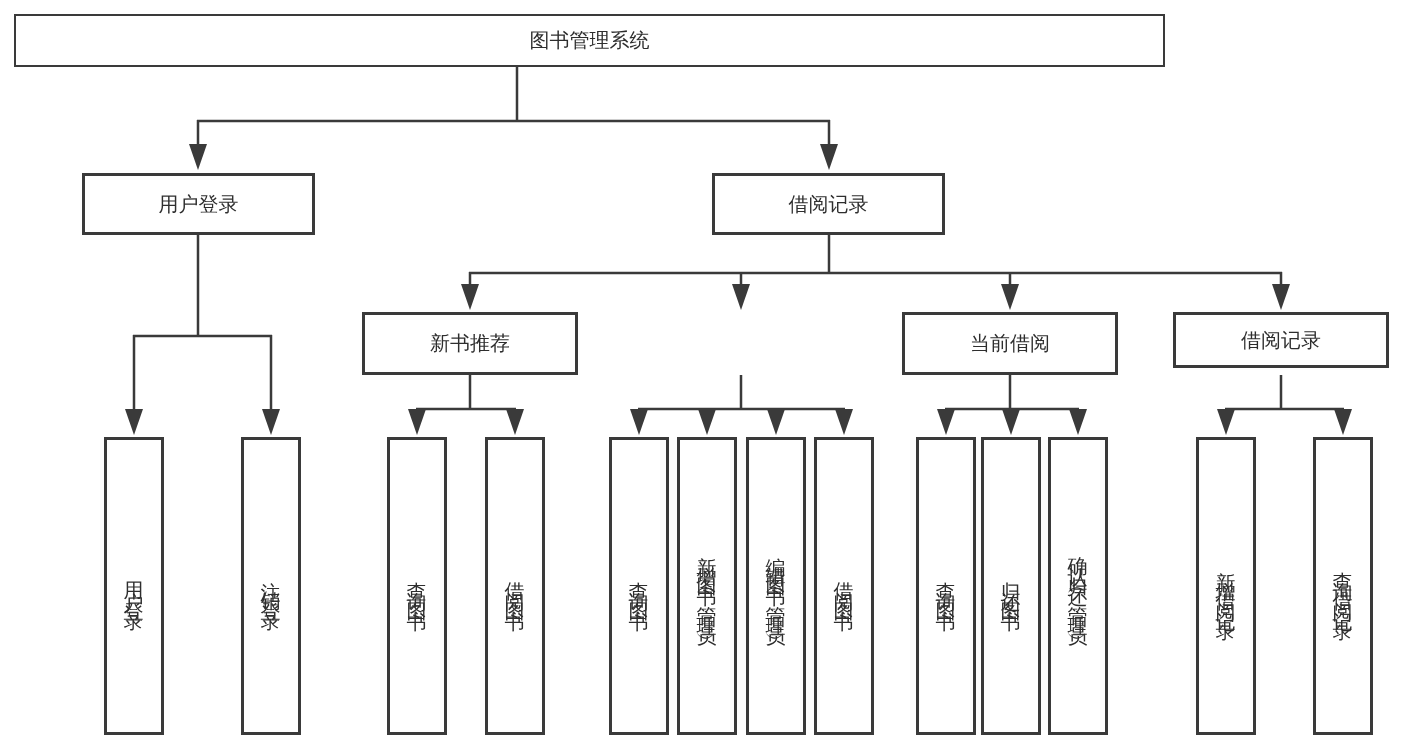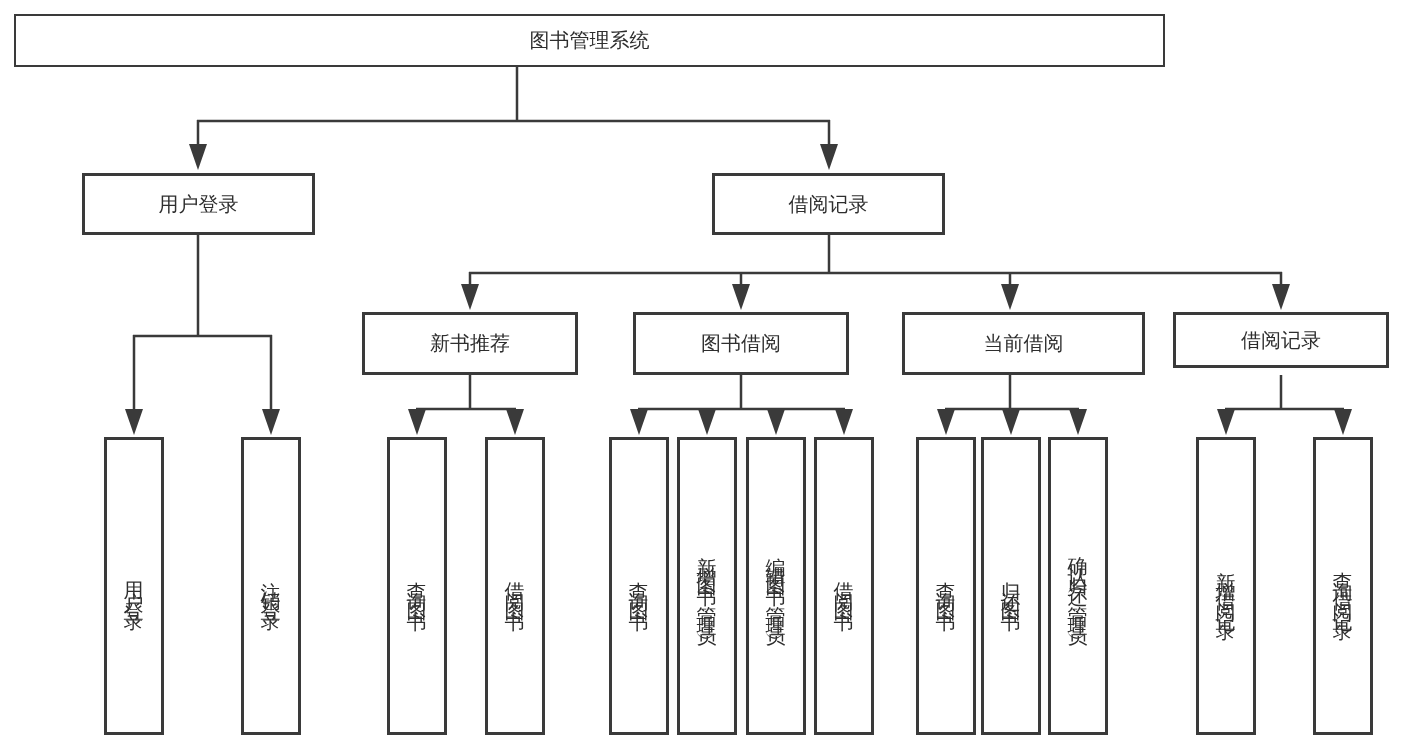--- a/index.html
+++ b/index.html
@@ -106,24 +106,21 @@
   <div class="box" style="left:82px; top:173px; width:233px; height:62px;">
     <span class="lbl">用户登录</span>
   </div>
   <div class="box" style="left:712px; top:173px; width:233px; height:62px;">
     <span class="lbl">借阅记录</span>
   </div>
 
   <div class="box" style="left:362px; top:312px; width:216px; height:63px;">
     <span class="lbl">新书推荐</span>
   </div>
-  <div class="box" style="left:633px; top:312px; width:216px; height:63px;">
-    <span class="lbl">图书借阅</span>
-  </div>
-  <div class="box" style="left:902px; top:312px; width:243px; height:63px;">
+  <div class="box" style="left:902px; top:312px; width:216px; height:63px;">
     <span class="lbl">当前借阅</span>
   </div>
   <div class="box" style="left:1173px; top:312px; width:216px; height:56px;">
     <span class="lbl">借阅记录</span>
   </div>
 
   <div class="box leaf" style="left:104px; top:437px; width:60px; height:298px;">
     <span class="lbl">用户登录</span>
   </div>
   <div class="box leaf" style="left:241px; top:437px; width:60px; height:298px;">

